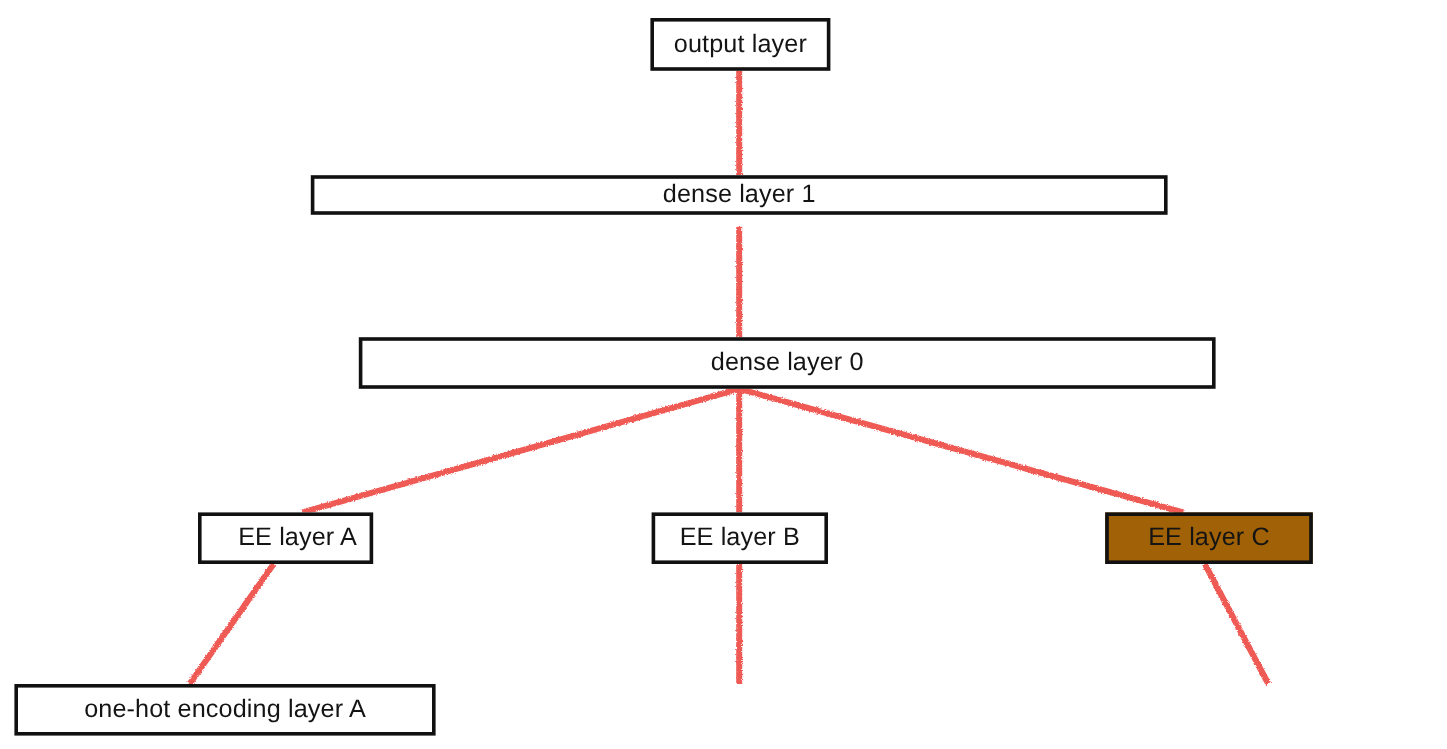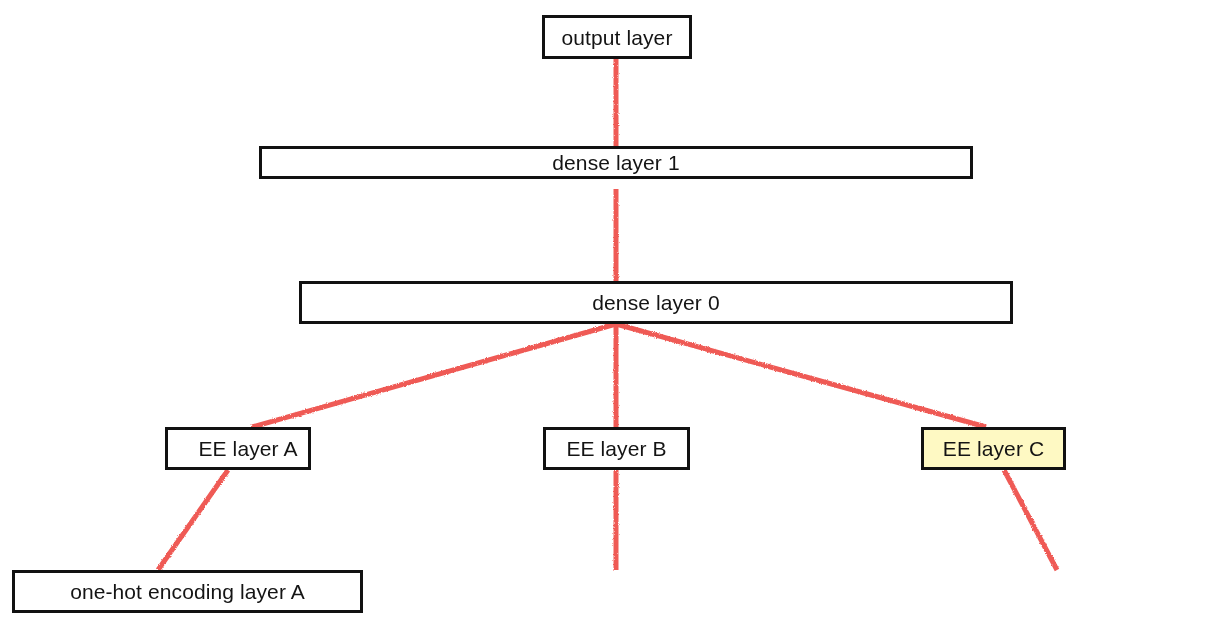--- a/index.html
+++ b/index.html
@@ -91,21 +91,21 @@
   </div>
 
   <div class="node-box" style="left: 165px; top: 427px; width: 146px; height: 43px; border-color: rgb(17, 17, 17); background: rgb(255, 255, 255); color: rgb(20, 20, 20); padding-left: 20px;">
     <span class="node-label">EE layer A</span>
   </div>
 
   <div class="node-box" style="left: 543px; top: 427px; width: 147px; height: 43px; border-color: rgb(17, 17, 17); background: rgb(255, 255, 255); color: rgb(20, 20, 20);">
     <span class="node-label">EE layer B</span>
   </div>
 
-  <div class="node-box" style="left: 921px; top: 427px; width: 145px; height: 43px; border-color: rgb(17, 17, 17); background: #fef9c3; color: rgb(20, 20, 20);">
+  <div class="node-box" style="left: 921px; top: 427px; width: 173px; height: 43px; border-color: rgb(17, 17, 17); background: #a16207; color: rgb(20, 20, 20);">
     <span class="node-label">EE layer C</span>
   </div>
 
   <div class="node-box" style="left: 12px; top: 570px; width: 351px; height: 43px; border-color: rgb(17, 17, 17); background: rgb(255, 255, 255); color: rgb(20, 20, 20);">
     <span class="node-label">one-hot encoding layer A</span>
   </div>
 
 
 
 </div>

